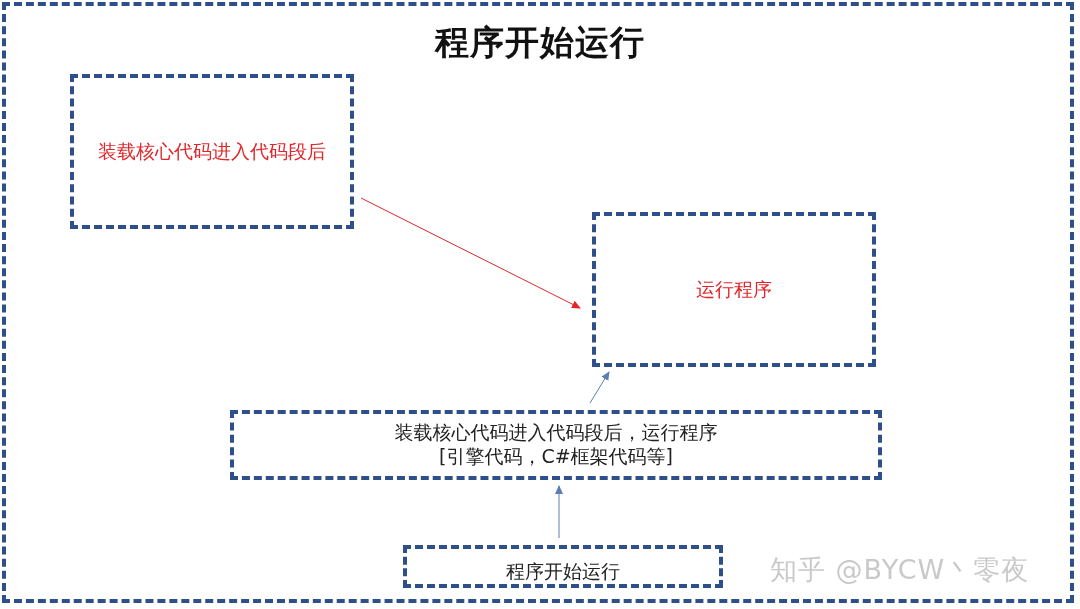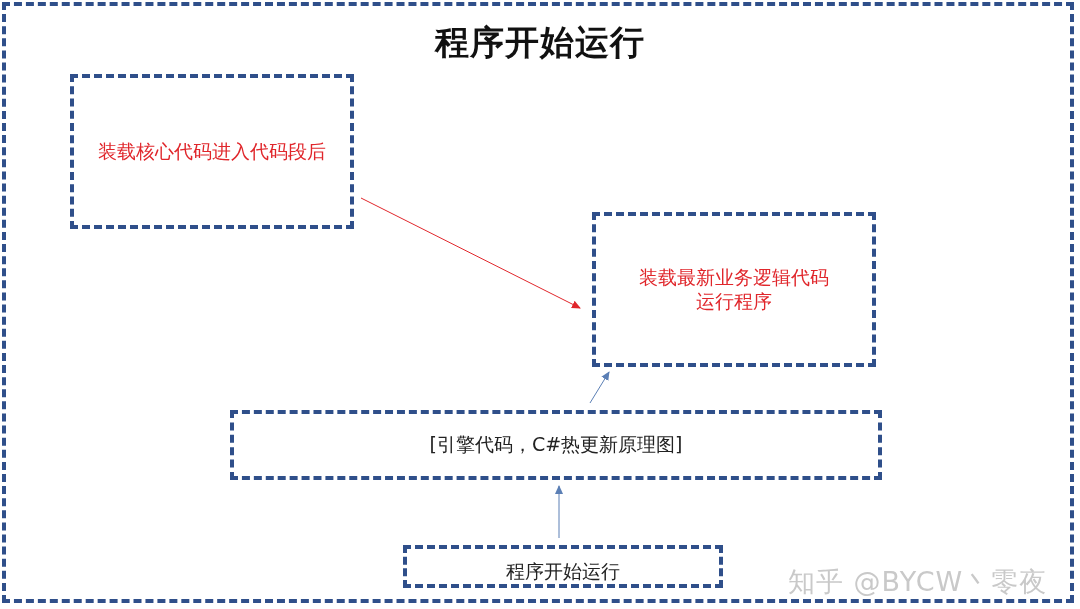--- a/index.html
+++ b/index.html
@@ -11,42 +11,42 @@
            font-size: 34px; font-weight: bold; color: #111; letter-spacing: 1px; }
   .box { position: absolute; border: 4px dashed #2f4f8a; box-sizing: border-box;
          display: flex; align-items: center; justify-content: center; flex-direction: column;
          text-align: center; line-height: 1.25; }
   .red { color: #e0262b; font-size: 19px; }
   .dark { color: #222; font-size: 19px; }
   .b1 { left: 70px; top: 74px; width: 284px; height: 155px; }
   .b2 { left: 592px; top: 212px; width: 284px; height: 155px; }
   .b3 { left: 230px; top: 410px; width: 652px; height: 70px; }
   .b4 { left: 403px; top: 545px; width: 320px; height: 43px; justify-content: flex-end; }
-  .watermark { position: absolute; left: 770px; top: 564px; font-size: 27px; color: #c9c9c9;
-               letter-spacing: 1px; margin-left: 18px; }
+  .watermark { position: absolute; left: 770px; top: 552px; font-size: 27px; color: #c9c9c9;
+               letter-spacing: 1px; }
   svg.arrows { position: absolute; left: 0; top: 0; }
 </style>
 </head>
 <body>
 
 <div class="frame"></div>
 
 <div class="title">程序开始运行</div>
 
 <div class="box b1 red">
   <div>装载核心代码进入代码段后</div>
 </div>
 
 <div class="box b2 red">
-  <div>装载最新业务逻辑代码</div>
   <div>运行程序</div>
 </div>
 
 <div class="box b3 dark">
-  <div>[引擎代码，C#热更新原理图]</div>
+  <div>装载核心代码进入代码段后，运行程序</div>
+  <div>[引擎代码，C#框架代码等]</div>
 </div>
 
 <div class="box b4 dark">
   <div>程序开始运行</div>
 </div>
 
 <svg class="arrows" width="1080" height="609">
   <defs>
     <marker id="ahr" markerWidth="10" markerHeight="10" refX="8" refY="5" orient="auto">
       <path d="M0,1 L9,5 L0,9 z" fill="#e0262b"></path>

